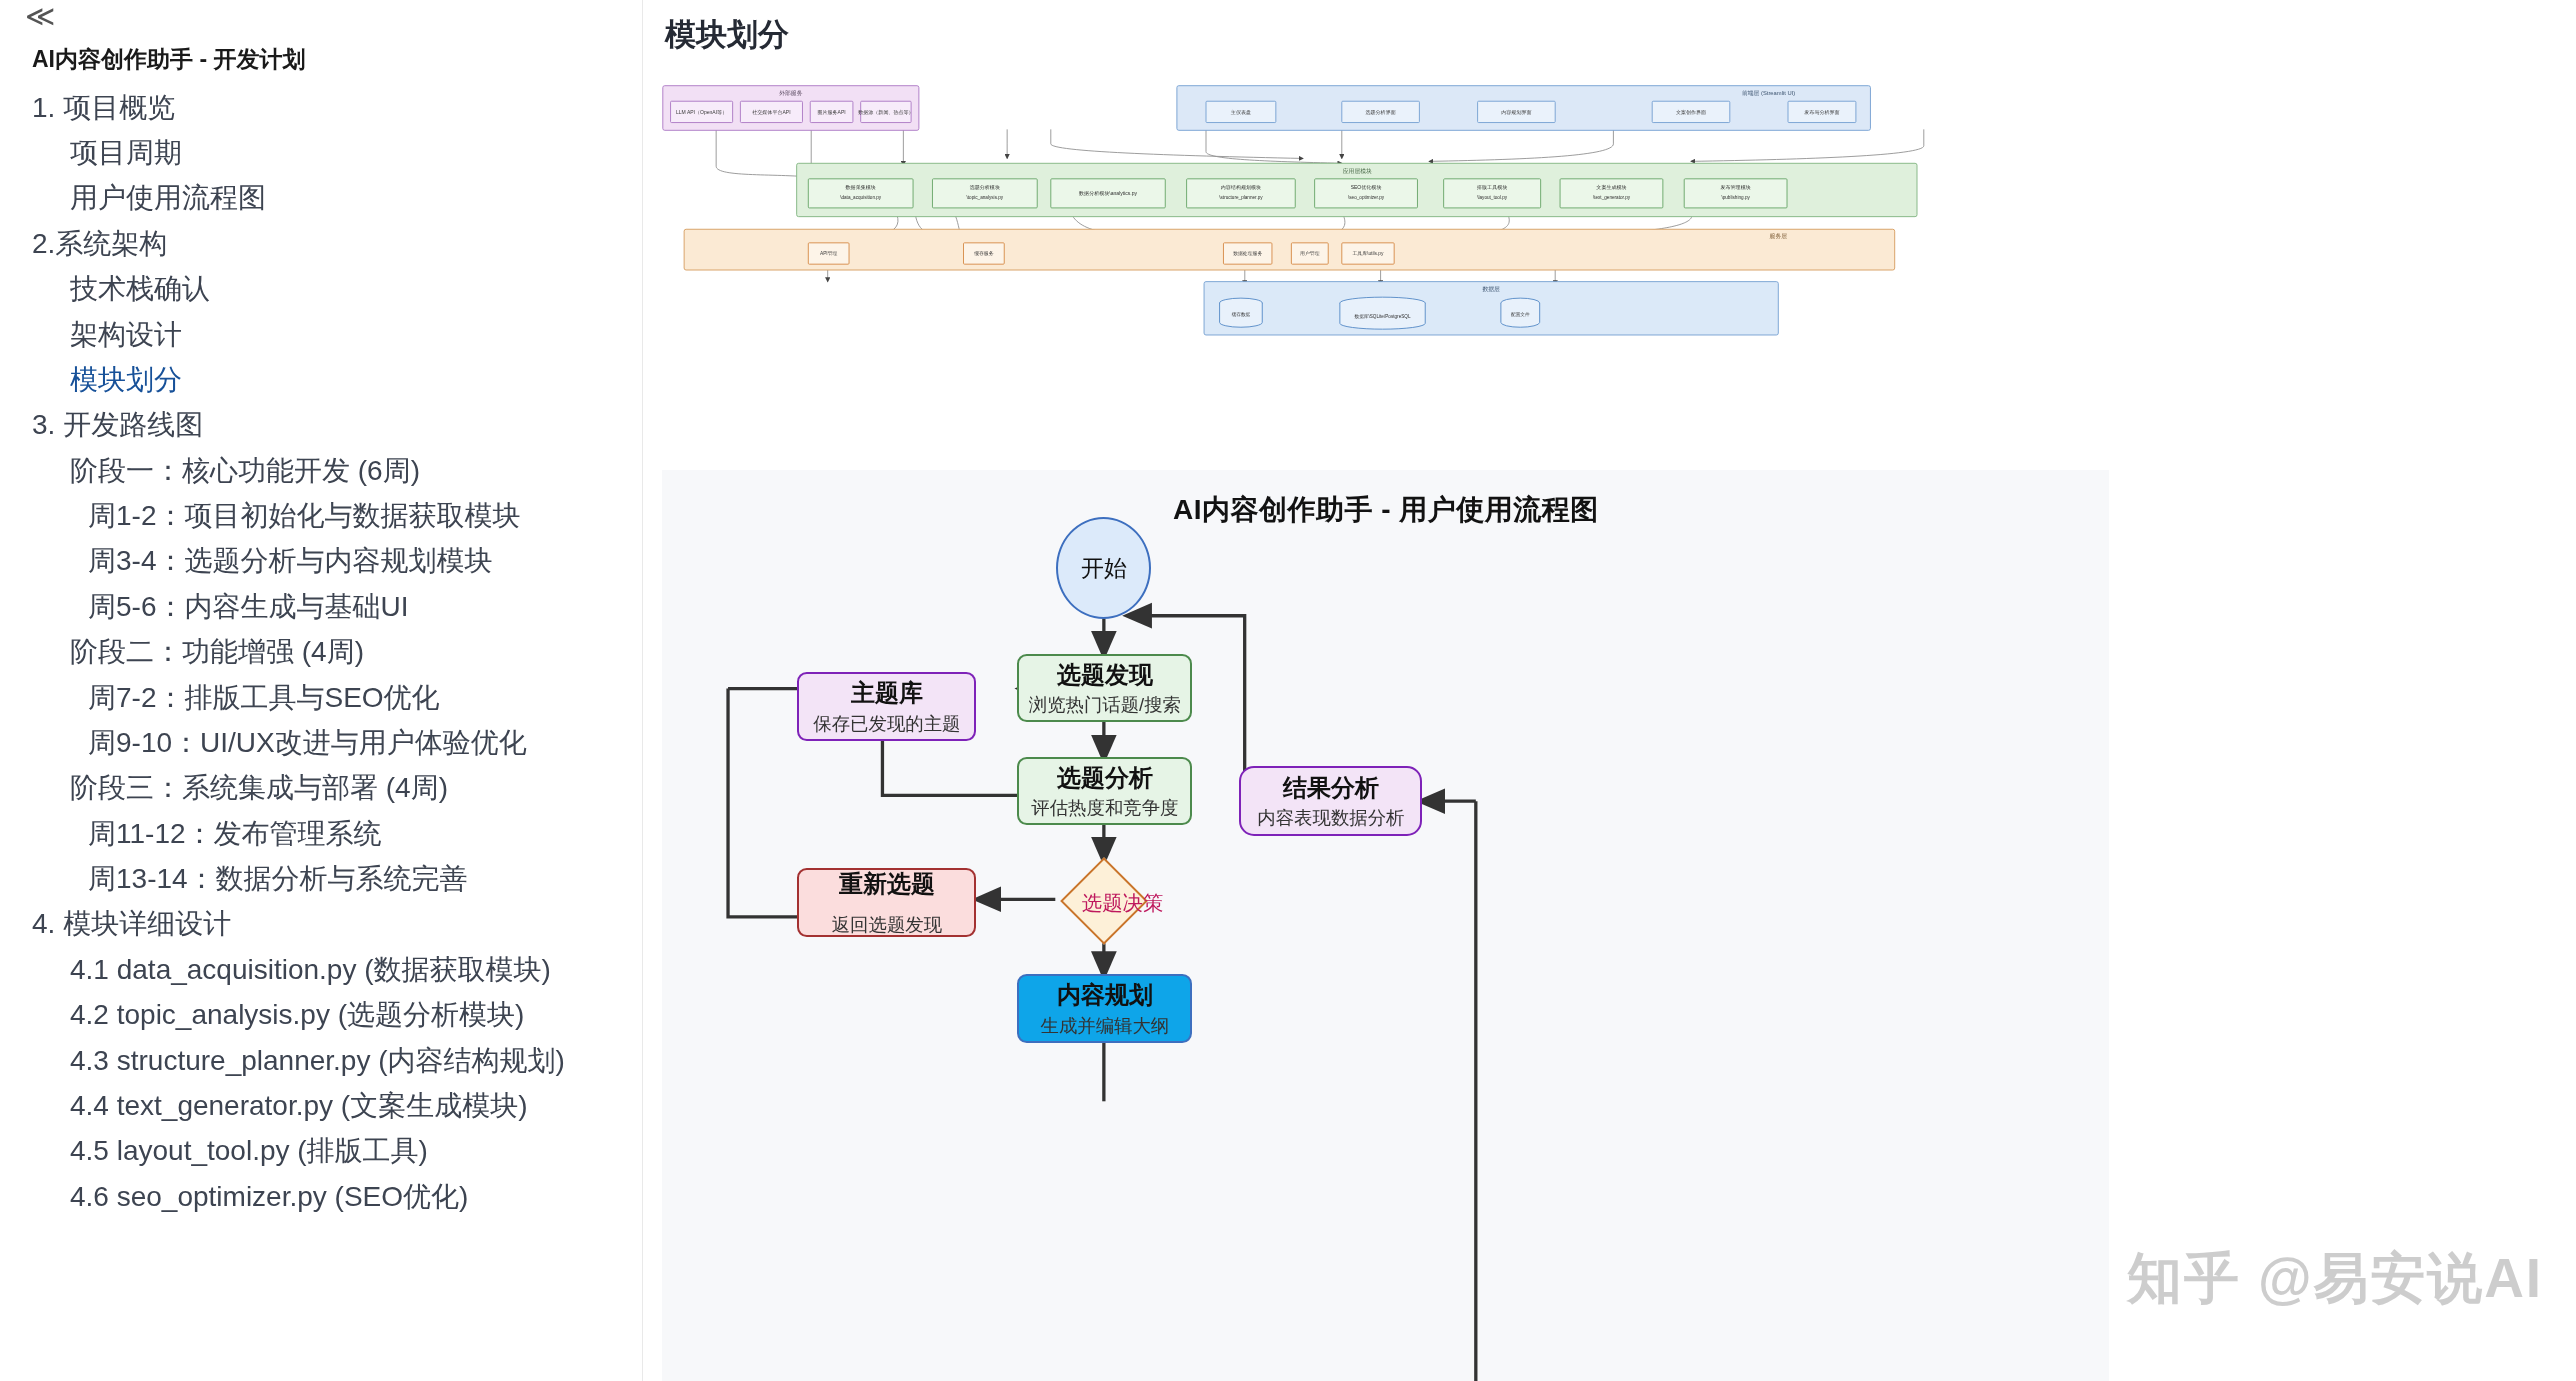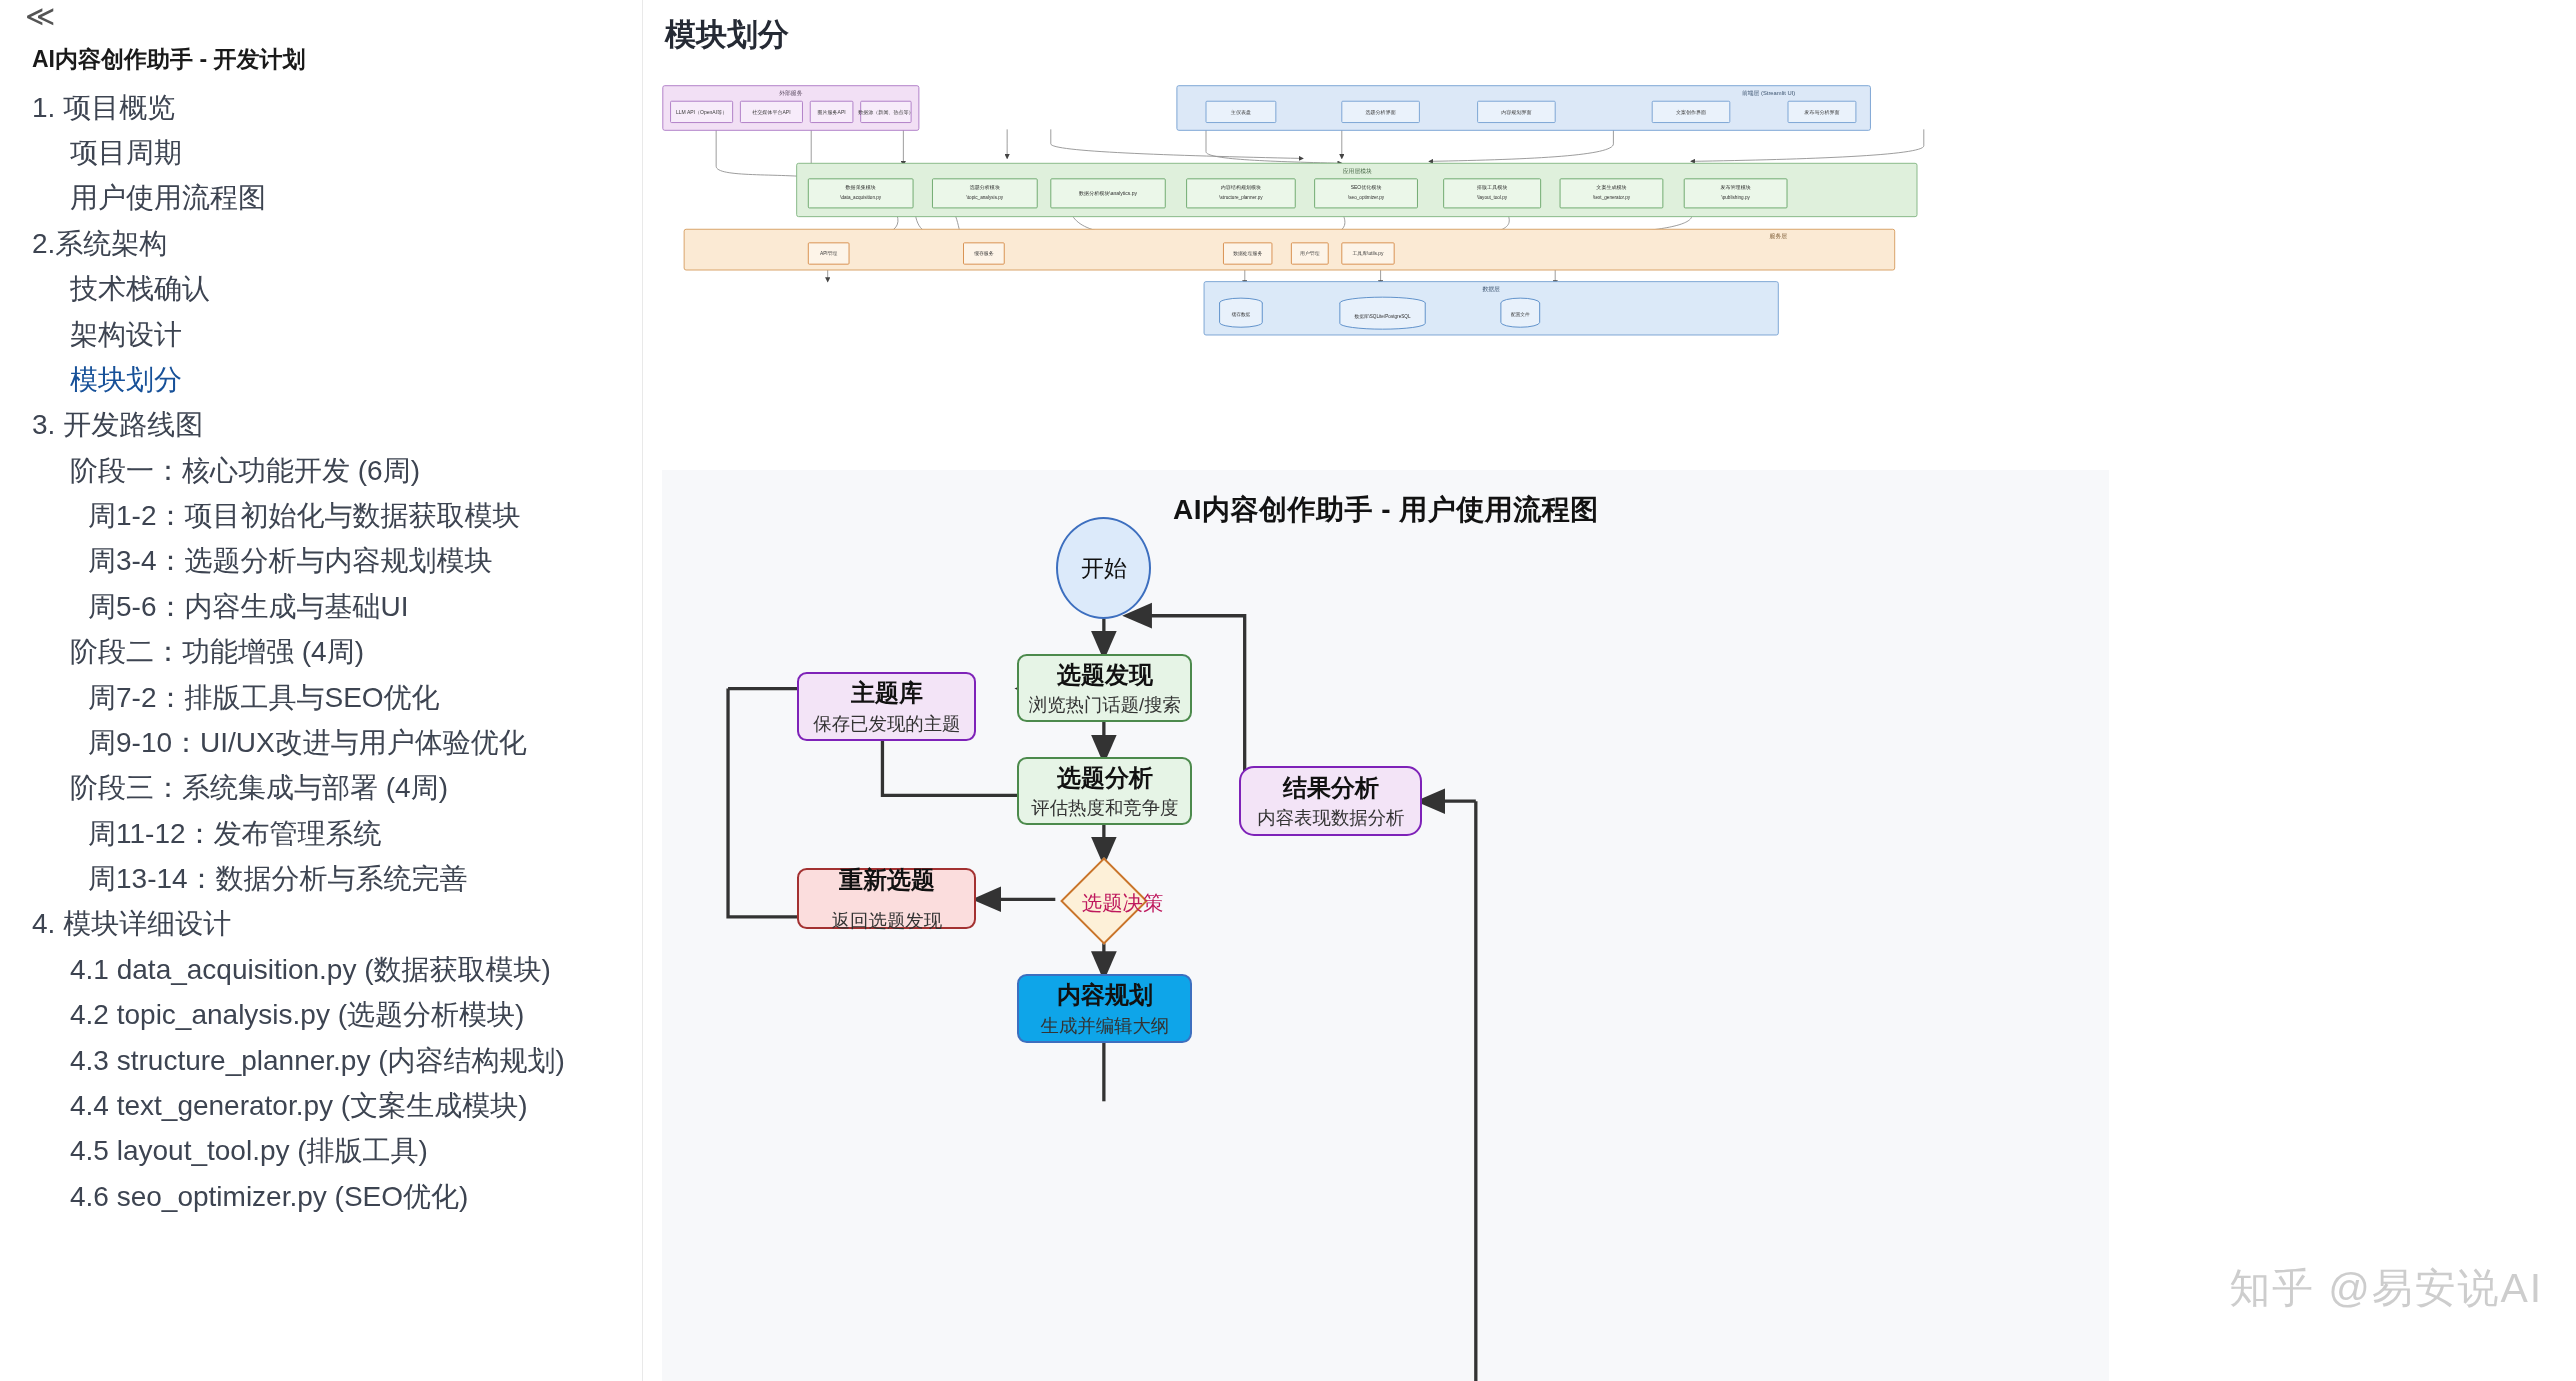--- a/index.html
+++ b/index.html
@@ -109,23 +109,23 @@
   .diamond-label {
     position: absolute;
     font-size: 20.4px; color: #be185d; white-space: nowrap;
     text-align: right;
   }
   .flow-svg { position: absolute; left: 0; top: 0; }
 
   .watermark {
     position: absolute;
     right: 33px; bottom: 66px;
-    font-size: 41px;
+    font-size: 55px;
     color: rgba(150,150,150,0.48);
-    font-weight: normal;
+    font-weight: bold;
     white-space: nowrap;
     letter-spacing: 1.9px;
   }
 </style>
 </head>
 <body>
 
 <div class="page">
 
   <aside class="sidebar">
@@ -342,21 +342,21 @@
       </div>
 
       <div class="node purple" style="left:577px; top:296px; width:183px; height:70px;border-radius:15px;">
         <div class="n-title">结果分析</div>
         <div class="n-sub">内容表现数据分析</div>
       </div>
 
       <div class="diamond" style="left:411px; top:400px; width:62px; height:62px;"></div>
       <div class="diamond-label" style="left:383px; top:419px; width:118px;">选题决策</div>
 
-      <div class="node red" style="left:135px; top:398px; width:179px; height:61px;gap:10px;">
+      <div class="node red" style="left:135px; top:398px; width:179px; height:69px;gap:10px;">
         <div class="n-title">重新选题</div>
         <div class="n-sub">返回选题发现</div>
       </div>
 
       <div class="node blue" style="left:355px; top:504px; width:175px; height:69px;">
         <div class="n-title">内容规划</div>
         <div class="n-sub">生成并编辑大纲</div>
       </div>
     </div>
 

